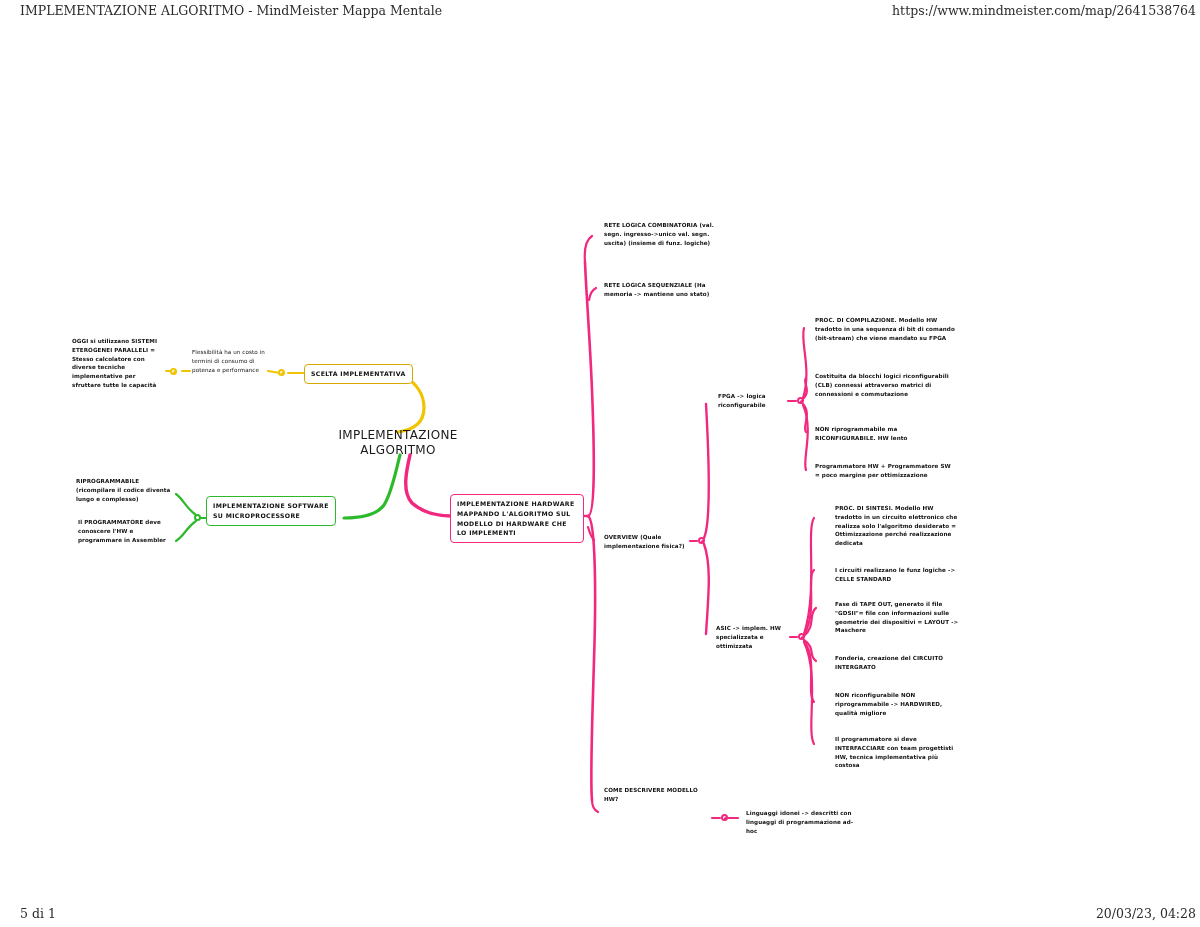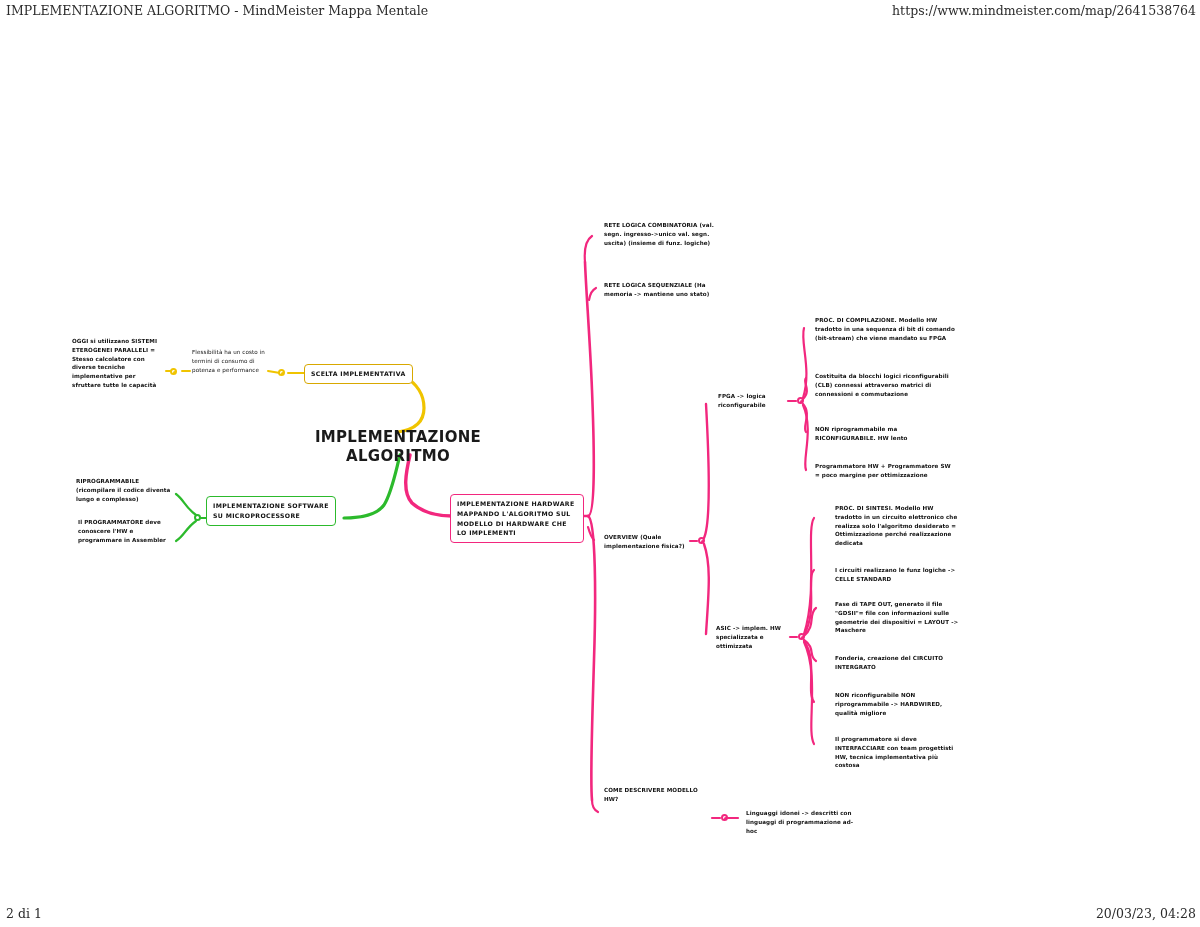--- a/index.html
+++ b/index.html
@@ -18,21 +18,21 @@
   .print-header, .print-footer {
     position: absolute;
     left: 0; width: 1200px;
     font-family: "DejaVu Serif", serif;
     font-size: 12.5px;
     color: #2b2b2b;
     white-space: nowrap;
   }
   .print-header { top: 3px; }
   .print-footer { top: 906px; }
-  .ph-left  { position: absolute; left: 6px; text-align: center; }
+  .ph-left  { position: absolute; left: 20px; text-align: center; }
   .ph-right { position: absolute; right: 4px; }
 
   
   #wires {
     position: absolute; left: 0; top: 0;
     width: 1200px; height: 927px;
     pointer-events: none;
   }
 
   
@@ -54,27 +54,27 @@
     font-weight: bold;
     font-size: 6.2px;
     letter-spacing: 0.35px;
     color: #111;
   }
   .boxed.green { border-color: #2cba2c; }
   .boxed.pink  { border-color: #f2277e; }
 
   .root {
     position: absolute;
-    font-size: 15px;
+    font-size: 12px;
     line-height: 1.28;
     letter-spacing: 0.3px;
     color: #1a1a1a;
     text-align: center;
     white-space: pre-line;
-    font-weight: bold;
+    font-weight: normal;
   }
 
   
   .dot {
     position: absolute;
     width: 7px; height: 7px;
     border-radius: 50%;
     background: #ffffff;
     box-sizing: border-box;
   }
@@ -211,15 +211,15 @@
 <div class="node bold" style="left:835px; top:691px; width:124px;">NON riconfigurabile NON riprogrammabile -&gt; HARDWIRED, qualità migliore</div>
 <div class="node bold" style="left:835px; top:735px; width:124px;">Il programmatore si deve INTERFACCIARE con team progettisti HW, tecnica implementativa più costosa</div>
 
 <div class="node bold" style="left:604px; top:786px; width:110px;">COME DESCRIVERE MODELLO HW?</div>
 
 <div class="dot p" style="left:721px; top:814px;"></div>
 
 <div class="node bold" style="left:746px; top:809px; width:110px;">Linguaggi idonei -&gt; descritti con linguaggi di programmazione ad-hoc</div>
 
 <div class="print-footer">
-  <span class="ph-left">2 di 1</span>
+  <span class="ph-left">5 di 1</span>
   <span class="ph-right">20/03/23, 04:28</span>
 </div>
 
 </body></html>

